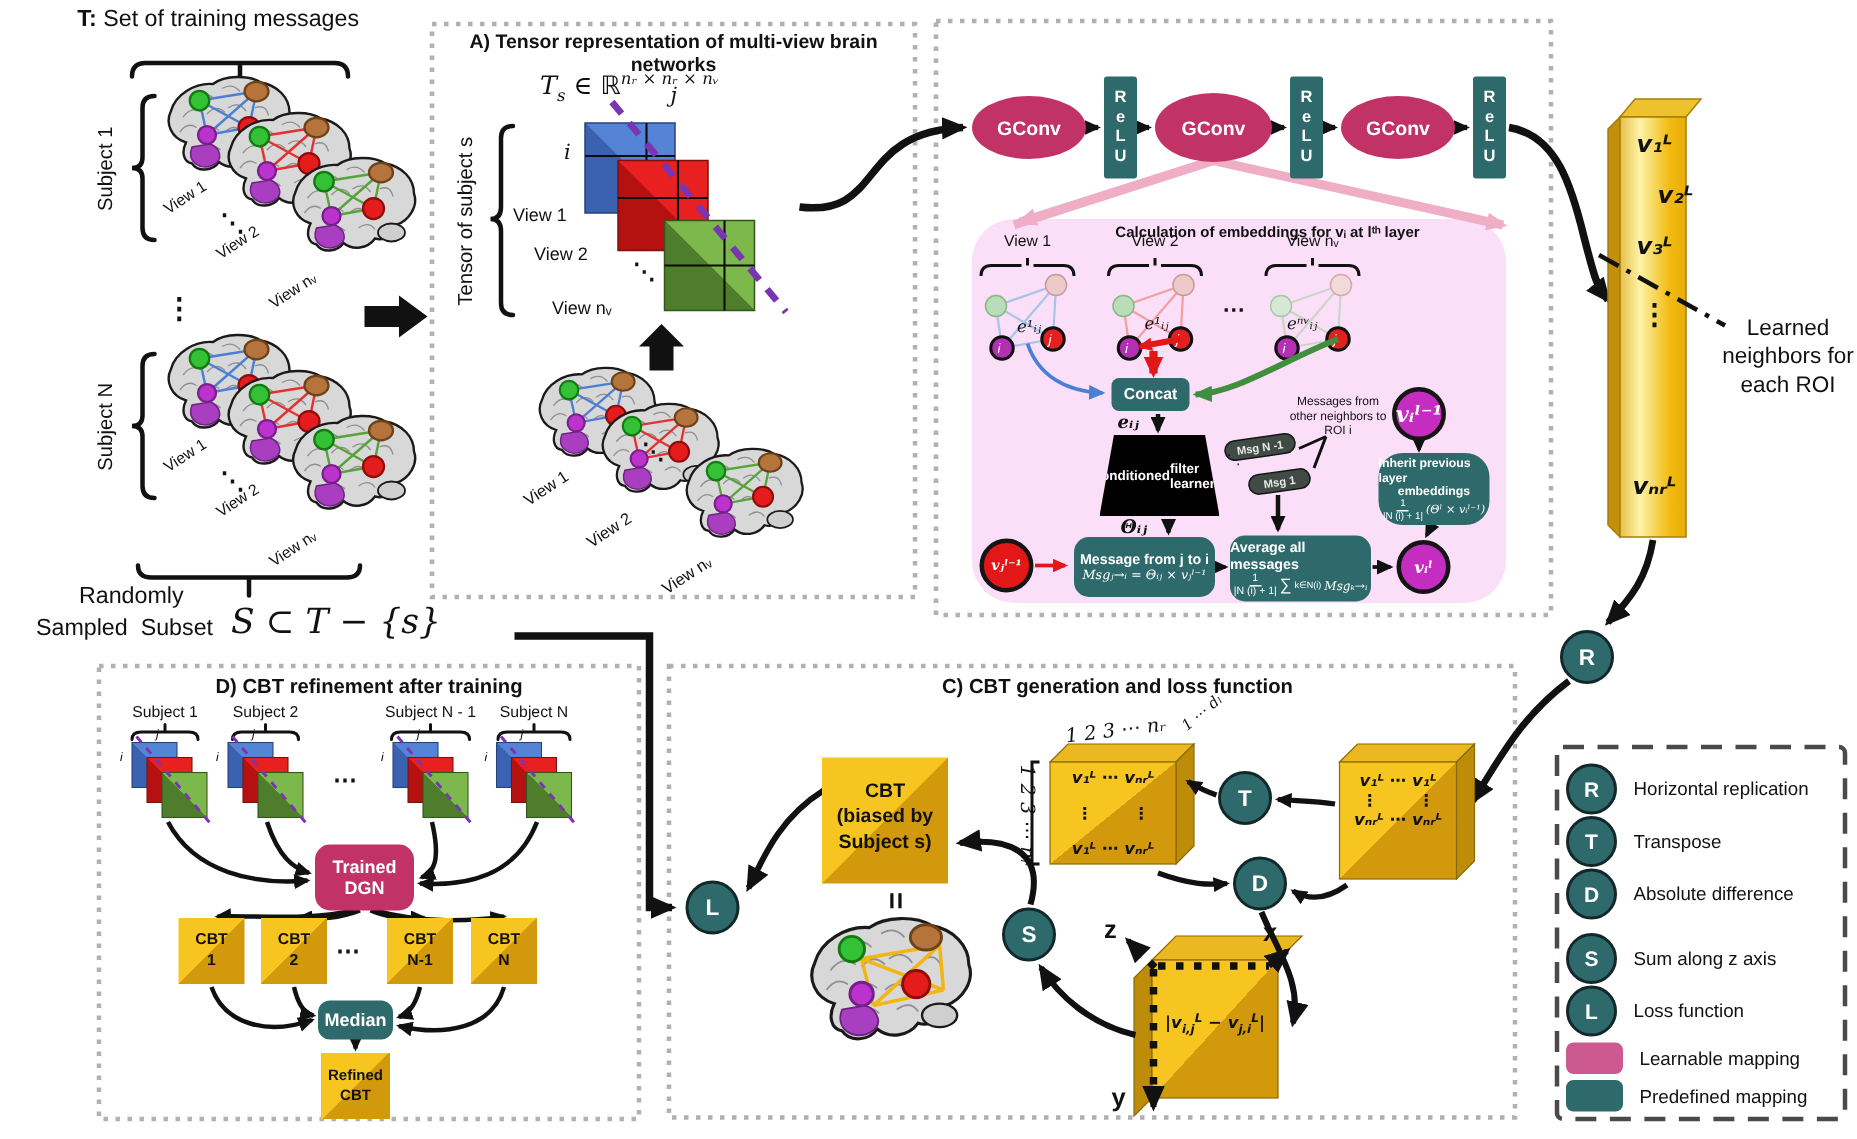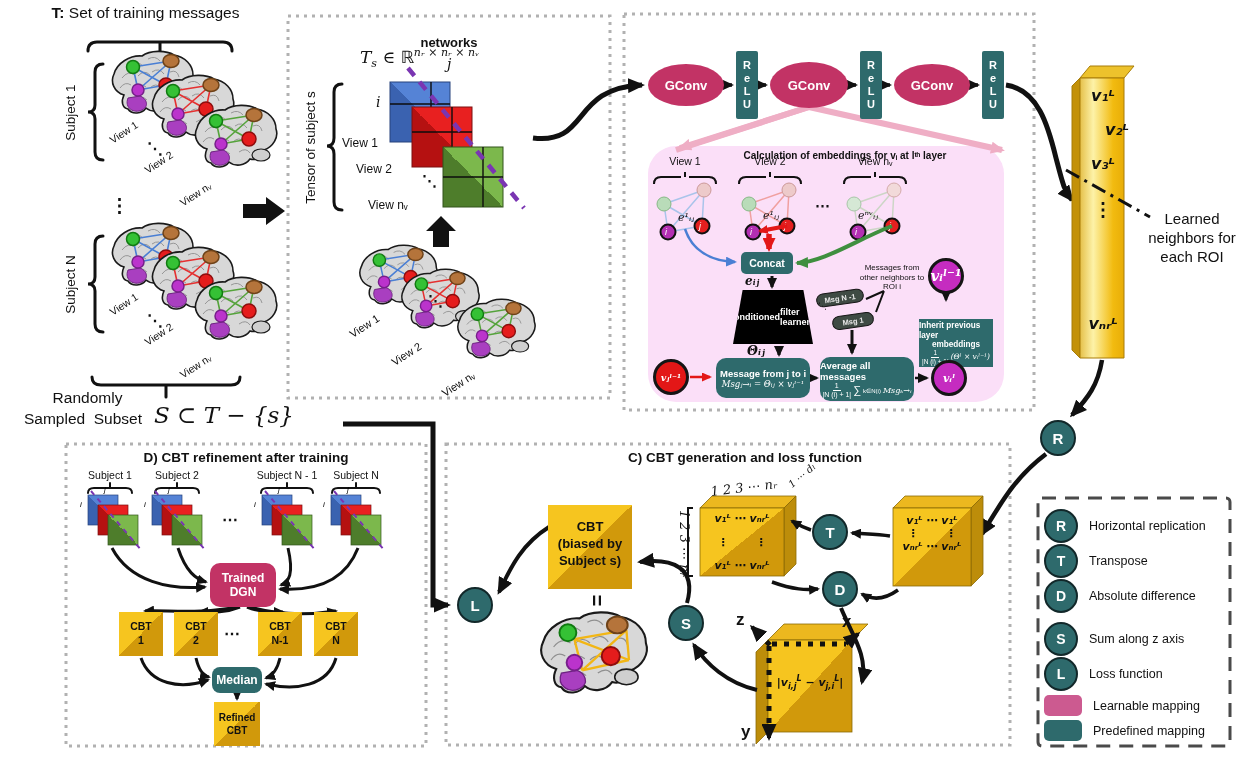--- a/index.html
+++ b/index.html
@@ -370,20 +370,21 @@
 <div class="ab b" style="left:147px;top:139px;font-size:16px">⋱</div>
 <div class="ab b" style="left:110px;top:194px;font-size:19px">⋮</div>
 <div class="ab" style="left:108px;top:298px;font-size:10.5px;transform:rotate(-33deg)">View 1</div>
 <div class="ab" style="left:143px;top:328px;font-size:10.5px;transform:rotate(-33deg)">View 2</div>
 <div class="ab" style="left:178px;top:360px;font-size:10.5px;transform:rotate(-33deg)">View nᵥ</div>
 <div class="ab b" style="left:147px;top:311px;font-size:16px">⋱</div>
 <div class="ab c" style="left:30px;top:389px;width:115px;font-size:15.5px">Randomly</div>
 <div class="ab c pre" style="left:8px;top:410px;width:150px;font-size:15.5px">Sampled  Subset</div>
 <div class="ab mi" style="left:154px;top:402px;font-size:23px">S ⊂ T − {s}</div>
 
+<div class="ab b c" style="left:290px;top:20px;width:318px;font-size:13px">A) Tensor representation of multi-view brain</div>
 <div class="ab b c" style="left:290px;top:35px;width:318px;font-size:13px">networks</div>
 <div class="ab mi" style="left:360px;top:46px;font-size:17px"><span>T</span><sub style="font-size:11px">s</sub><span> ∈ ℝ</span><sup style="font-size:11px">nᵣ × nᵣ × nᵥ</sup></div>
 <div class="ab c" style="left:250px;top:140px;width:120px;font-size:13.5px;transform:rotate(-90deg)">Tensor of subject s</div>
 <div class="ab mi" style="left:447px;top:56px;font-size:14px">j</div>
 <div class="ab mi" style="left:376px;top:94px;font-size:14px">i</div>
 <div class="ab" style="left:342px;top:136px;font-size:12px">View 1</div>
 <div class="ab" style="left:356px;top:162px;font-size:12px">View 2</div>
 <div class="ab b" style="left:422px;top:172px;font-size:15px">⋱</div>
 <div class="ab" style="left:368px;top:198px;font-size:12px">View nᵥ</div>
 <div class="ab" style="left:348px;top:320px;font-size:11px;transform:rotate(-33deg)">View 1</div>
@@ -432,21 +433,21 @@
   <span style="font-size:8px;display:inline-flex;align-items:center;gap:2px">
     <span class="frac">
           <span class="fn" style="font-size:7px">1</span>
           <span style="font-size:7px">|N (i) + 1|</span>
         </span>
     <span style="font-size:11px">∑</span>
         <sub style="font-size:6px">k∈N(i)</sub>
     <span class="mi" style="font-size:8px">Msgₖ→ᵢ</span>
   </span>
 </div>
-<div class="ab tealbox" style="left:919px;top:319px;width:74px;height:48px;border-radius:0;line-height:1.15">
+<div class="ab tealbox" style="left:919px;top:302px;width:74px;height:48px;border-radius:16px;line-height:1.15">
   <span class="b" style="font-size:8.2px">Inherit previous layer</span>
   <span class="b" style="font-size:8.2px">embeddings</span>
   <span style="font-size:7.5px;display:inline-flex;align-items:center;gap:2px">
         <span class="frac">
           <span class="fn" style="font-size:6.5px">1</span>
           <span style="font-size:6.5px">|N (i) + 1|</span>
         </span>
         <span class="mi">(Θˡ × vᵢˡ⁻¹)</span>
       </span>
 </div>

